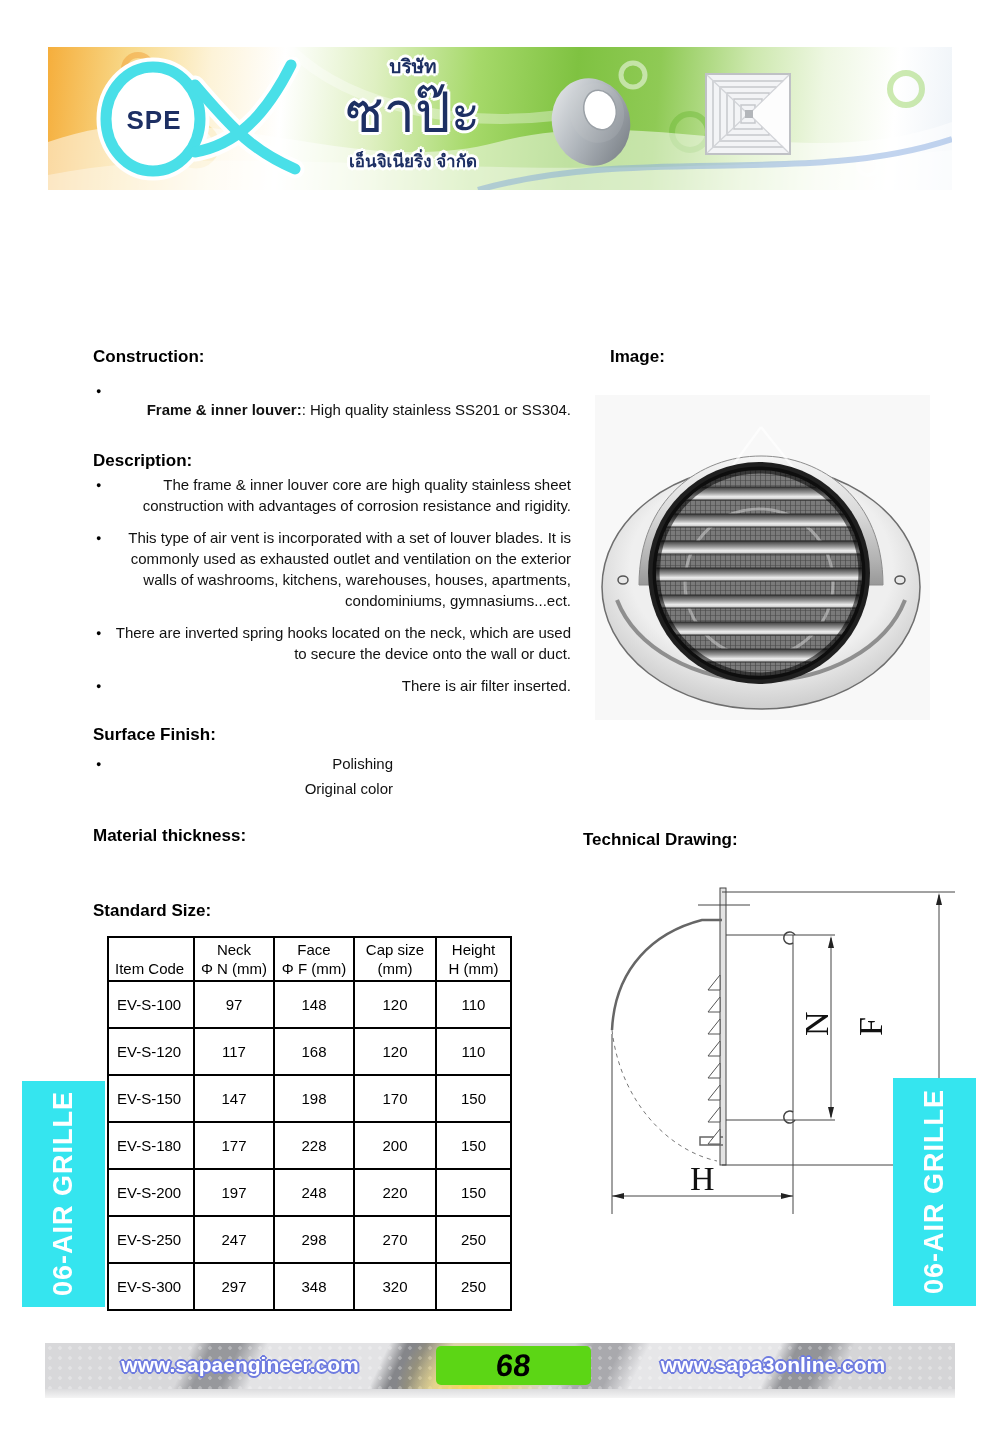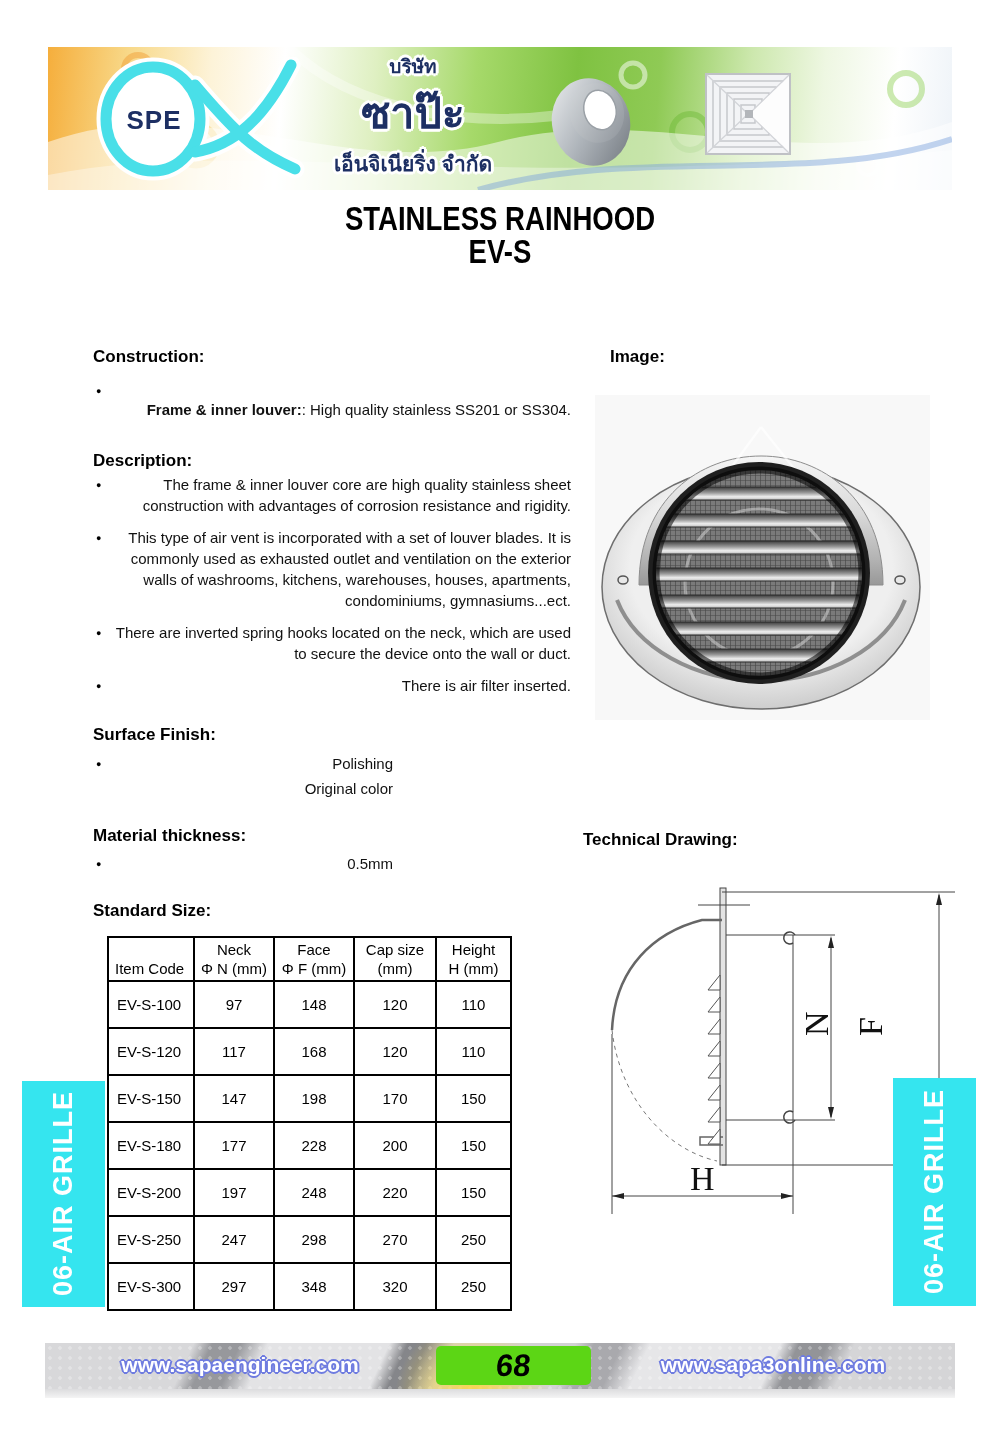--- a/index.html
+++ b/index.html
@@ -9,22 +9,22 @@
   
   .banner { position:absolute; left:48px; top:47px; width:904px; height:143px; overflow:hidden;
     background:linear-gradient(95deg,#f5ae3c 0%,#f8d98a 9%,#fdf3d8 18%,#ffffff 26%,#dff0c2 36%,#a6d96a 47%,#7fc241 58%,#8fca55 67%,#cde8ae 77%,#eef7e2 85%,#ffffff 93%,#eef3f8 100%); }
   .banner-decor { position:absolute; left:0; top:0; }
   .logo-wrap { position:absolute; left:47px; top:10px; width:235px; height:125px; }
   .spe-label { position:absolute; left:24px; top:48px; width:70px; text-align:center;
     font-size:26px; font-weight:bold; color:#1d2f63; letter-spacing:1px; }
   .company { position:absolute; left:200px; top:0px; width:330px; text-align:center; color:#1d2f63;
     text-shadow:-2px -2px 0 #fff,2px -2px 0 #fff,-2px 2px 0 #fff,2px 2px 0 #fff,0 3px 0 #fff,3px 0 0 #fff,-3px 0 0 #fff,0 -3px 0 #fff; }
   .company-line1 { font-size:19px; font-weight:bold; margin-top:4px; }
-  .company-name  { font-size:43px; font-weight:bold; line-height:64px; }
-  .company-line2 { font-size:21px; font-weight:bold; margin-top:2px; }
+  .company-name  { font-size:56px; font-weight:normal; line-height:64px; }
+  .company-line2 { font-size:17px; font-weight:bold; margin-top:2px; }
   .hdr-img { position:absolute; }
 
   
   .title { position:absolute; left:0; top:203px; width:1000px; text-align:center; color:#000; }
   .title .t1, .title .t2 { font-size:29px; font-weight:800; letter-spacing:0px; transform:scale(0.95,1.12); line-height:33px; }
 
   
   .heading { position:absolute; font-size:17px; font-weight:bold; color:#000; }
   .body-text { font-size:15px; color:#111; line-height:21px;text-align:right; }
   .bullet { position:relative; padding-left:22px; }
@@ -137,45 +137,40 @@
       <g stroke="#d2d4d8" stroke-width="1.2">
         <line x1="2" y1="2" x2="43" y2="41"></line>
           <line x1="84" y1="2" x2="44" y2="41"></line>
         <line x1="2" y1="80" x2="43" y2="41"></line>
           <line x1="84" y1="80" x2="44" y2="41"></line>
       </g>
       <rect x="40" y="37" width="8" height="8" fill="#b3b6ba"></rect>
     </svg>
   </div>
 
-  <div class="title">
-    <div class="t1">STAINLESS RAINHOOD</div>
-    <div class="t2">EV-S</div>
-  </div>
 
   <div class="heading" style="left:93px; top:347px;">Construction:</div>
   <div class="body-text bullet" style="position:absolute; left:93px; top:380px; width:470px;"></div>
   <div class="body-text no-bullet" style="position:absolute; left:93px; top:399px; width:478px;">
     <b>Frame &amp; inner louver:</b><span>: High quality stainless SS201 or SS304.</span>
   </div>
 
   <div class="heading" style="left:93px; top:451px;">Description:</div>
   <div class="desc-list body-text">
     <div class="bullet">The frame &amp; inner louver core are high quality stainless sheet construction with advantages of corrosion resistance and rigidity.</div>
     <div class="bullet">This type of air vent is incorporated with a set of louver blades. It is commonly used as exhausted outlet and ventilation on the exterior walls of washrooms, kitchens, warehouses, houses, apartments, condominiums, gymnasiums...ect.</div>
     <div class="bullet">There are inverted spring hooks located on the neck, which are used to secure the device onto the wall or duct.</div>
     <div class="bullet">There is air filter inserted.</div>
   </div>
 
   <div class="heading" style="left:93px; top:725px;">Surface Finish:</div>
   <div class="body-text bullet" style="position:absolute; left:93px; top:753px; width:300px;">Polishing</div>
   <div class="body-text no-bullet" style="position:absolute; left:93px; top:778px; width:300px;">Original color</div>
 
   <div class="heading" style="left:93px; top:826px;">Material thickness:</div>
-  <div class="body-text bullet" style="position:absolute; left:93px; top:853px; width:300px;">0.5mm</div>
 
   <div class="heading" style="left:93px; top:901px;">Standard Size:</div>
 
   <table class="size-table">
     <colgroup>
         <col style="width:86px">
         <col style="width:80px">
         <col style="width:80px">
         <col style="width:82px">
         <col style="width:75px">

